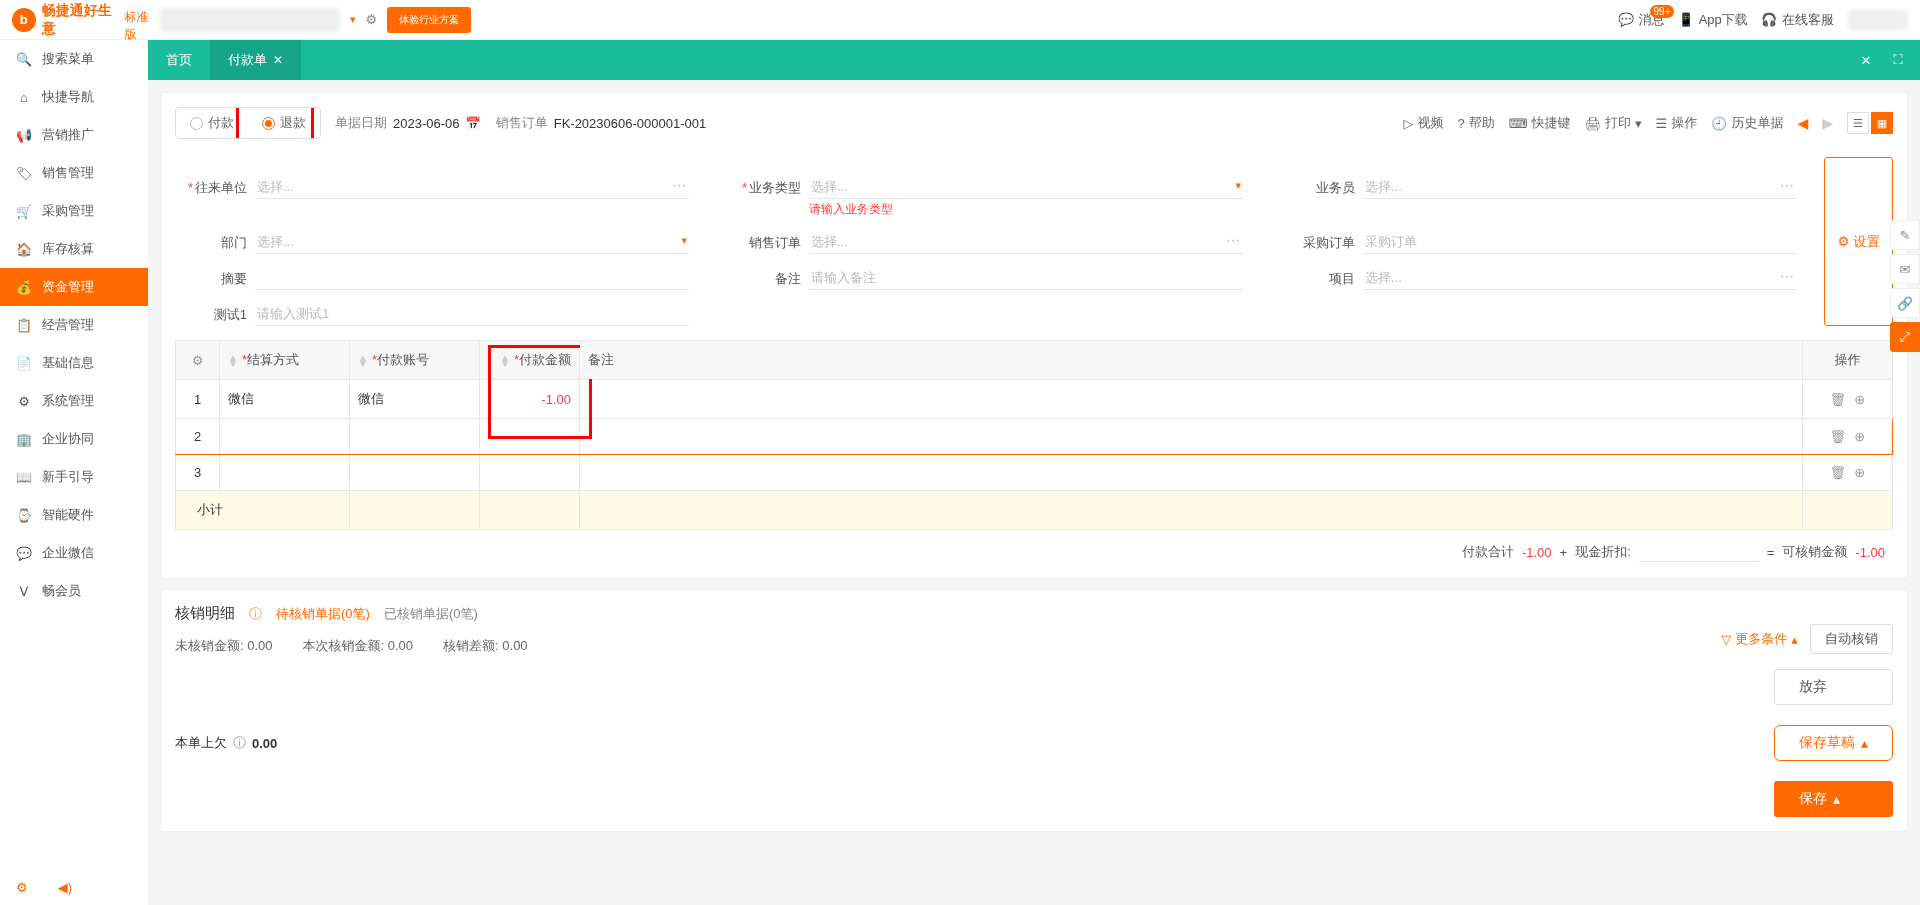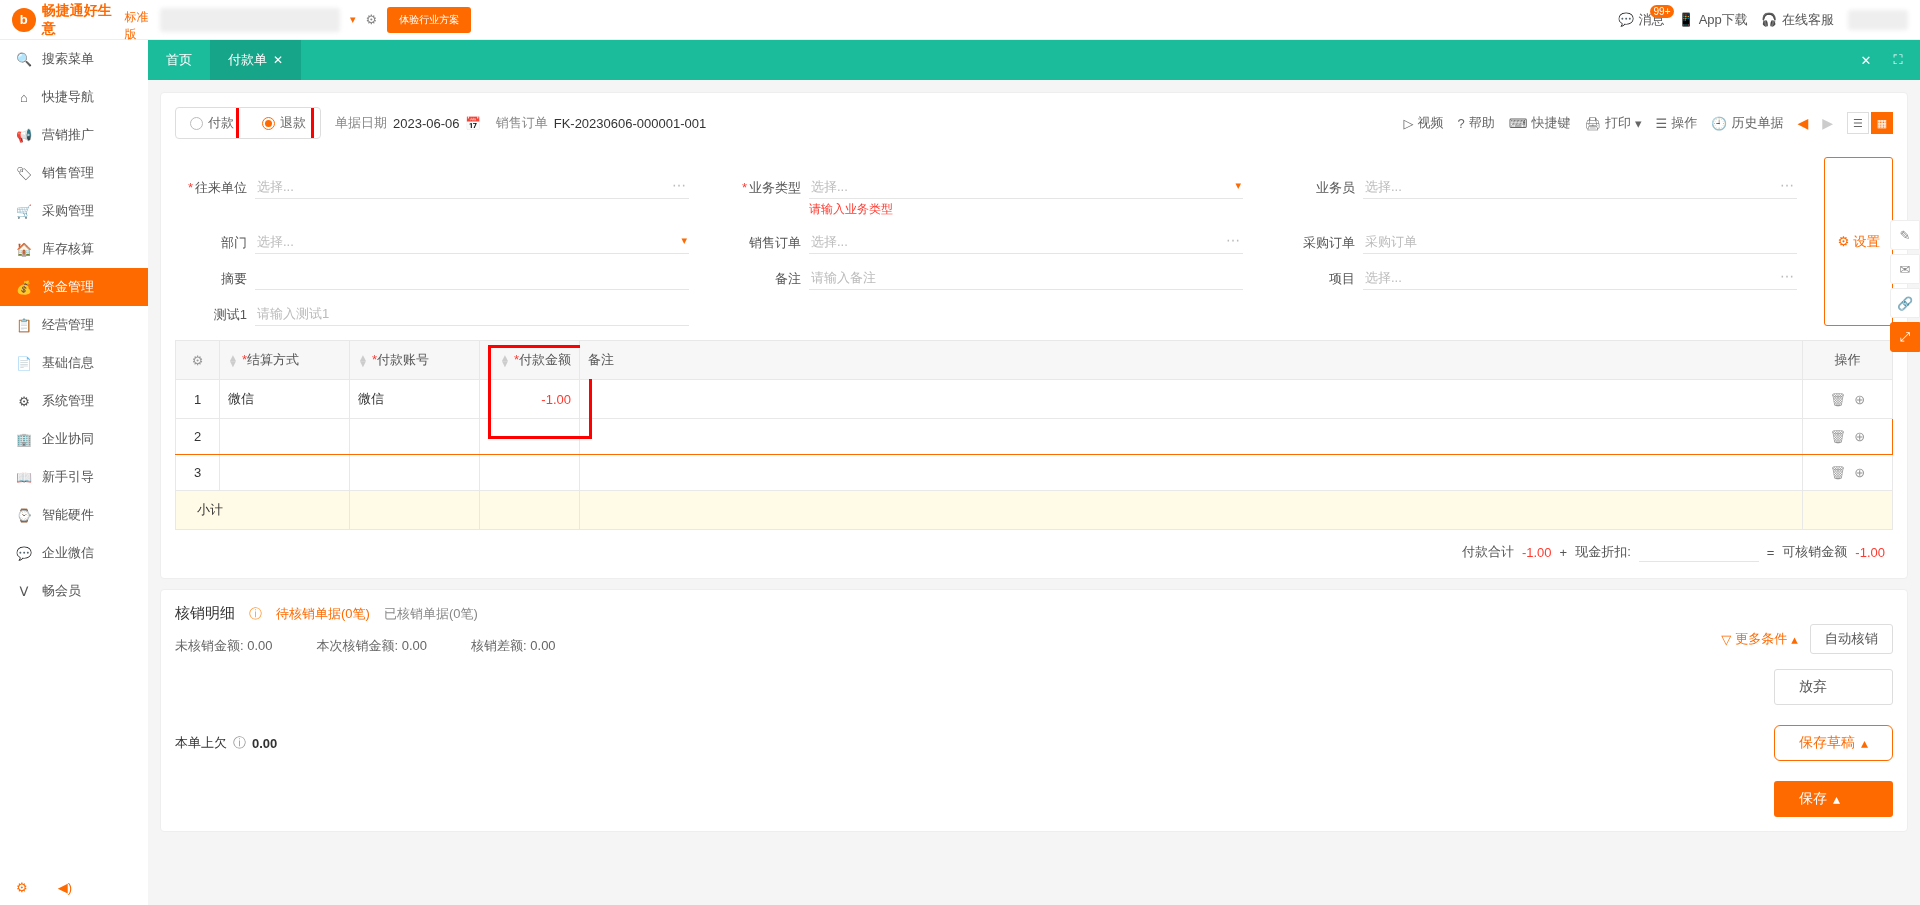--- a/index.html
+++ b/index.html
@@ -104,21 +104,21 @@
 .totals .lbl { }
 .totals .val { }
 .totals input { border: none; border-bottom: 1px solid #e5e5e5; width: 120px; padding: 2px 4px; outline: none; }
 
 
 .verify-head { display: flex; align-items: center; gap: 14px; }
 .vh-title { font-size: 15px; color: #333; }
 .info-icn { color: #ff9a3c; }
 .vh-tab { color: #888; cursor: pointer; }
 .vh-tab.active { color: #ff6a00; }
-.verify-stats { display: flex; gap: 44px; margin-top: 14px; color: #666; font-size: 13px; }
+.verify-stats { display: flex; gap: 30px; margin-top: 14px; color: #666; font-size: 13px; }
 .verify-actions { display: flex; justify-content: flex-end; align-items: center; gap: 12px; margin-top: -20px; }
 .va-link { color: #ff6a00; cursor: pointer; display: flex; align-items: center; gap: 4px; }
 .va-btn { border: 1px solid #ddd; background: #fff; padding: 5px 14px; border-radius: 3px; cursor: pointer; color: #555; }
 
 
 .footer-bar { display: flex; align-items: center; justify-content: space-between; margin-top: 14px; }
 .fb-left { display: flex; align-items: center; gap: 6px; }
 .fb-btns { display: flex; gap: 20px; flex-direction: column; }
 .btn { padding: 8px 24px; border-radius: 3px; cursor: pointer; font-size: 14px; border: 1px solid transparent; display: flex; align-items: center; gap: 6px; }
 .btn-default { background: #fff; border-color: #ddd; color: #555; }

